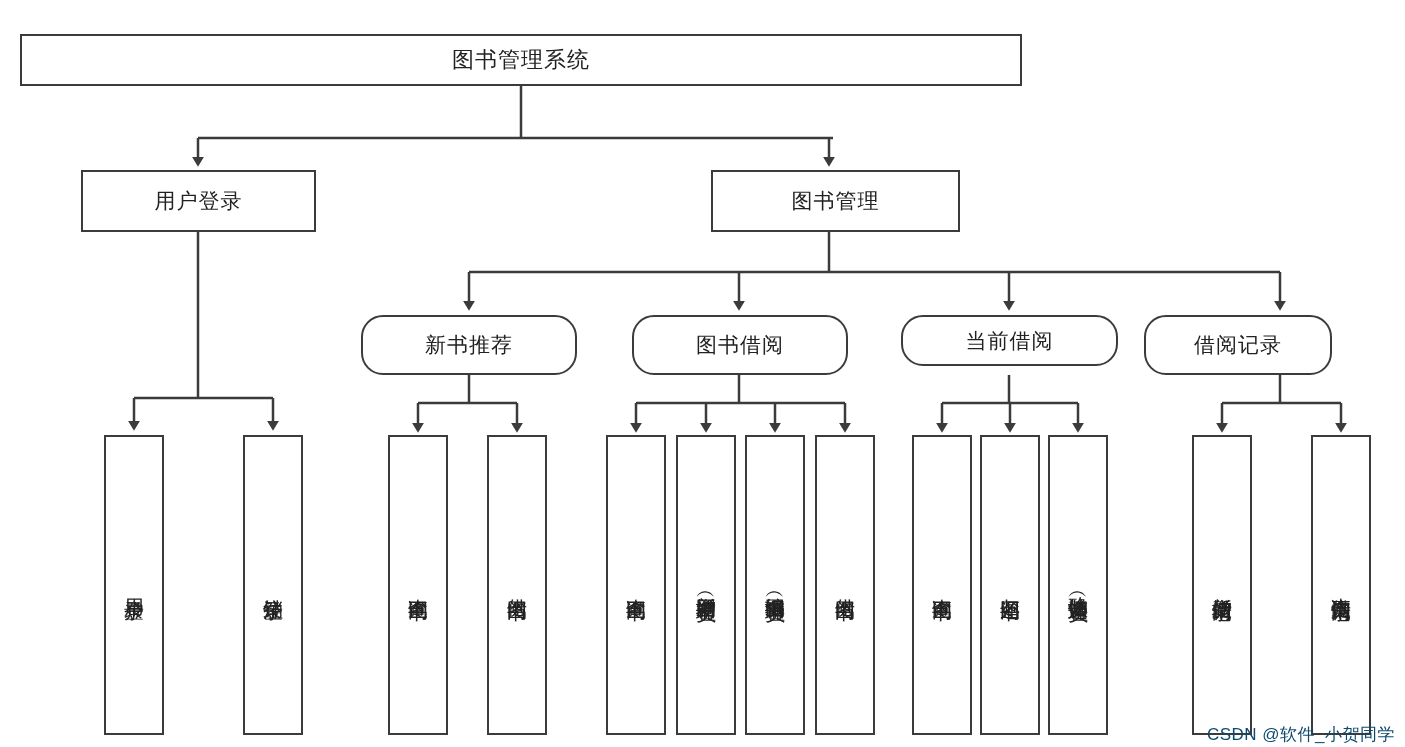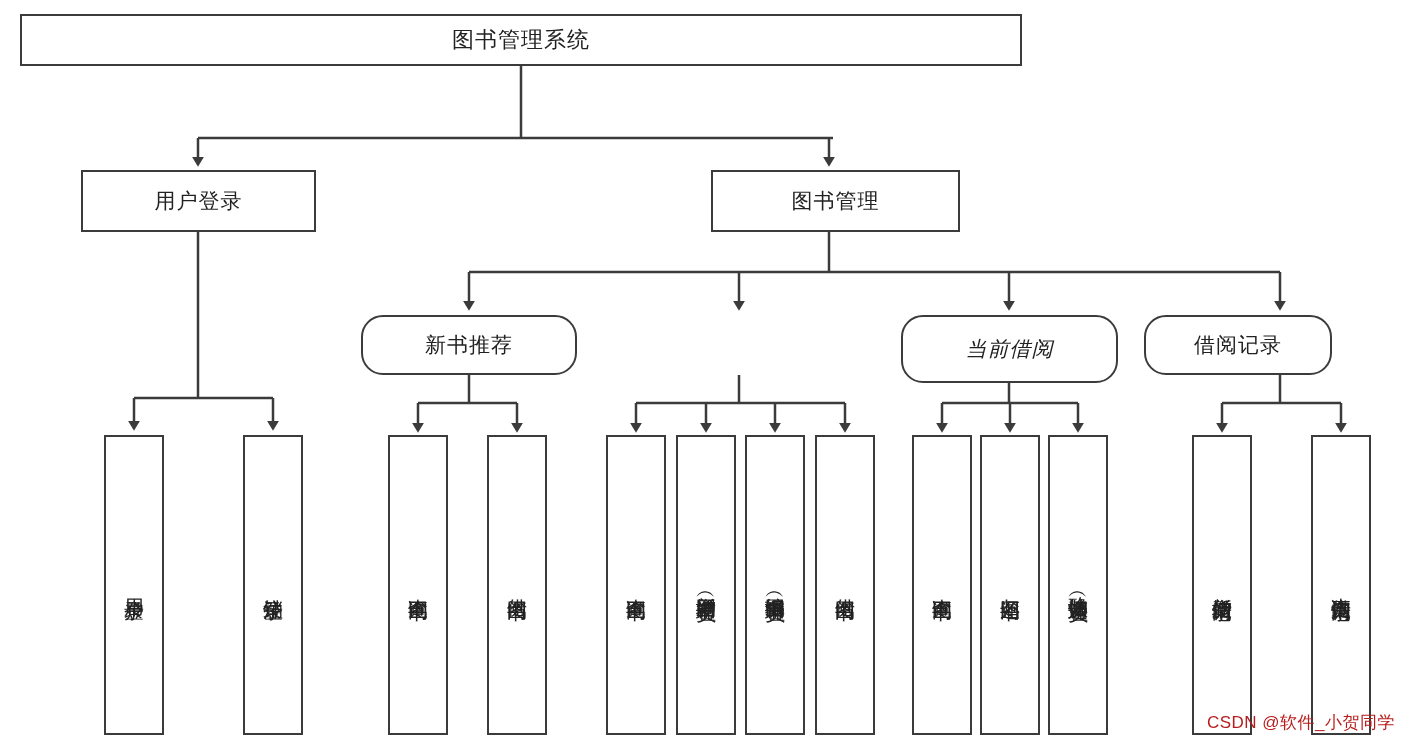--- a/index.html
+++ b/index.html
@@ -32,20 +32,21 @@
     background: #ffffff;
     border: 2px solid #3b3b3b;
     display: flex;
     align-items: center;
     justify-content: center;
     color: #222222;
     z-index: 2;
   }
   .node.level0 {
     font-size: 22px;
+    margin-top: 20px;
   }
   .node.level1 {
     font-size: 21px;
   }
   .node.level2 {
     font-size: 21px;
     border-radius: 22px;
   }
   .node.leaf {
     font-size: 20px;
@@ -60,23 +61,23 @@
     white-space: nowrap;
     text-align: center;
   }
   .hlabel {
     white-space: nowrap;
     letter-spacing: 1px;
   }
   #watermark {
     position: absolute;
     right: 10px;
-    bottom: 13px;
+    bottom: 1px;
     font-size: 17px;
-    color: #b91c1c;
+    color: #0c4a6e;
     white-space: nowrap;
     z-index: 5;
     letter-spacing: 0.5px;
   }
 </style>
 </head>
 <body>
 
 <div id="canvas">
 
@@ -137,21 +138,24 @@
   <div class="node level1" style="left:81px; top:170px; width:235px; height:62px;">
     <span class="hlabel">用户登录</span>
   </div>
   <div class="node level1" style="left:711px; top:170px; width:249px; height:62px;">
     <span class="hlabel">图书管理</span>
   </div>
 
   <div class="node level2" style="left:361px; top:315px; width:216px; height:60px;">
     <span class="hlabel">新书推荐</span>
   </div>
-  <div class="node level2" style="left:901px; top:315px; width:217px; height:68px;font-style:italic;">
+  <div class="node level2" style="left:632px; top:315px; width:216px; height:60px;">
+    <span class="hlabel">图书借阅</span>
+  </div>
+  <div class="node level2" style="left:901px; top:315px; width:217px; height:51px;">
     <span class="hlabel">当前借阅</span>
   </div>
   <div class="node level2" style="left:1144px; top:315px; width:188px; height:60px;font-family:Liberation Serif, serif;">
     <span class="hlabel">借阅记录</span>
   </div>
 
   <div class="node leaf" style="left:104px; top:435px; width:60px; height:300px;">
     <span class="vlabel">用户登录</span>
   </div>
   <div class="node leaf" style="left:243px; top:435px; width:60px; height:300px;">

